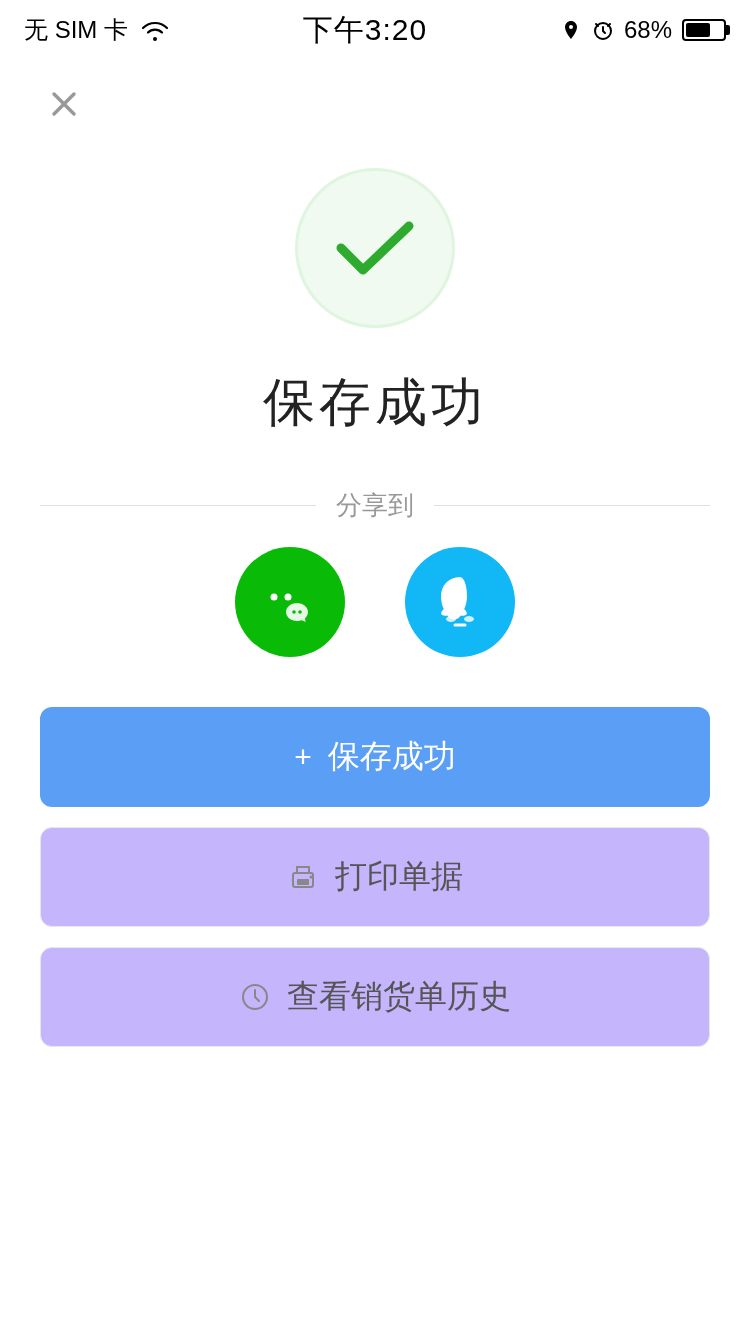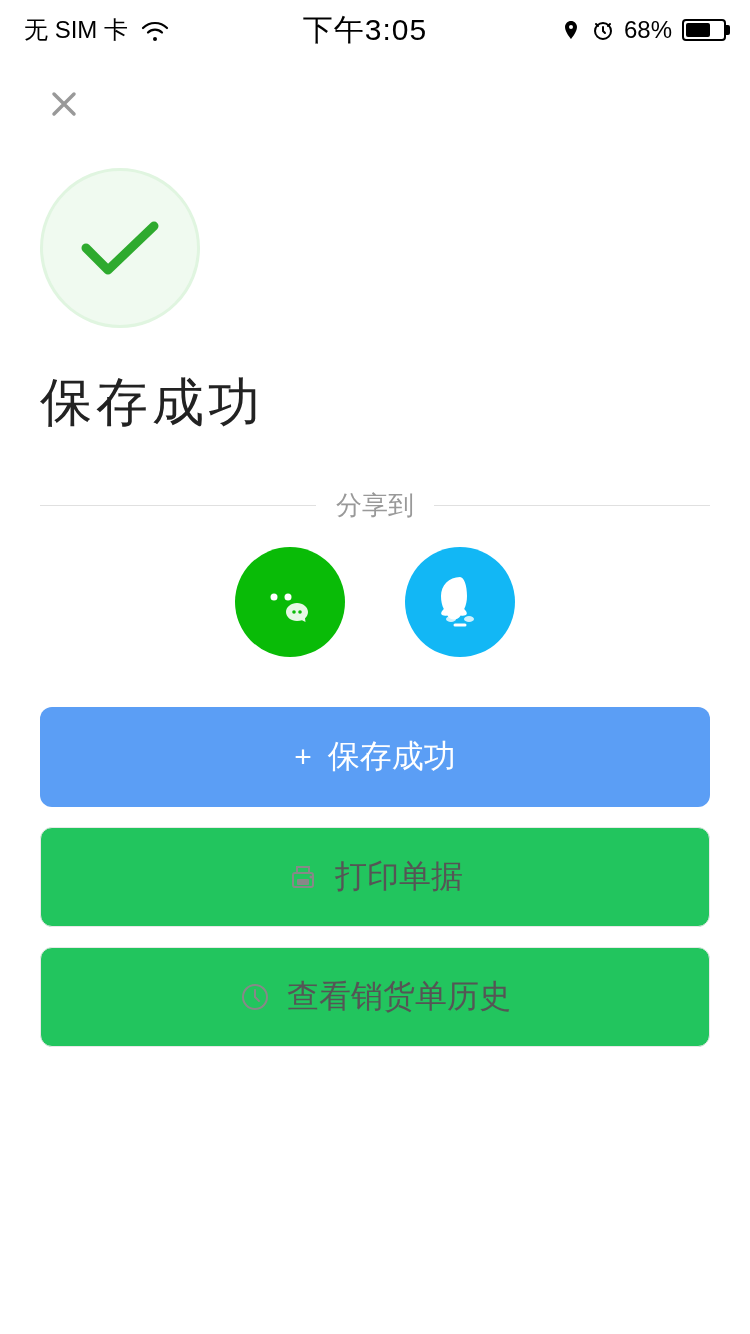--- a/index.html
+++ b/index.html
@@ -94,20 +94,21 @@
       background: #000;
       border-radius: 2px;
     }
 
     
     .main-content {
       width: 100%;
       padding: 0 40px;
       display: flex;
       flex-direction: column;
+      align-items: center;
     }
 
     
     .close-button {
       width: 100%;
       padding: 20px 0 10px 0;
       display: flex;
       align-items: center;
     }
 
@@ -212,21 +213,21 @@
       display: flex;
       flex-direction: column;
       gap: 20px;
     }
 
     .action-btn {
       width: 100%;
       height: 100px;
       border-radius: 12px;
       border: 1px solid #e8e8e8;
-      background: #22c55e;
+      background: #c4b5fd;
       display: flex;
       align-items: center;
       justify-content: center;
       gap: 16px;
       cursor: pointer;
       font-size: 32px;
       color: #555;
     }
 
     .action-btn-primary {
@@ -246,21 +247,21 @@
 
 <div class="status-bar">
   <div class="status-left">
     <span>无 SIM 卡</span>
     <svg class="wifi-icon" viewBox="0 0 30 22" fill="none" xmlns="http://www.w3.org/2000/svg">
       <path d="M15 18a2 2 0 1 1 0 4 2 2 0 0 1 0-4z" fill="#000"></path>
       <path d="M8 13.5C9.8 11.7 12.3 10.6 15 10.6s5.2 1.1 7 2.9" stroke="#000" stroke-width="2.2" stroke-linecap="round" fill="none"></path>
       <path d="M3 9C6.1 5.9 10.3 4 15 4s8.9 1.9 12 5" stroke="#000" stroke-width="2.2" stroke-linecap="round" fill="none"></path>
     </svg>
   </div>
-  <div class="status-center">下午3:05</div>
+  <div class="status-center">下午3:20</div>
   <div class="status-right">
     <svg width="22" height="22" viewBox="0 0 22 22" fill="none">
       <path d="M11 2C7.7 2 5 4.7 5 8c0 5 6 12 6 12s6-7 6-12c0-3.3-2.7-6-6-6zm0 8a2 2 0 1 1 0-4 2 2 0 0 1 0 4z" fill="#000"></path>
     </svg>
     <svg width="22" height="22" viewBox="0 0 22 22" fill="none">
       <circle cx="11" cy="12" r="8" stroke="#000" stroke-width="2" fill="none"></circle>
       <path d="M11 8v4l2 2" stroke="#000" stroke-width="2" stroke-linecap="round"></path>
       <path d="M4 5l2 2M18 5l-2 2" stroke="#000" stroke-width="2" stroke-linecap="round"></path>
     </svg>
     <span>68%</span>

